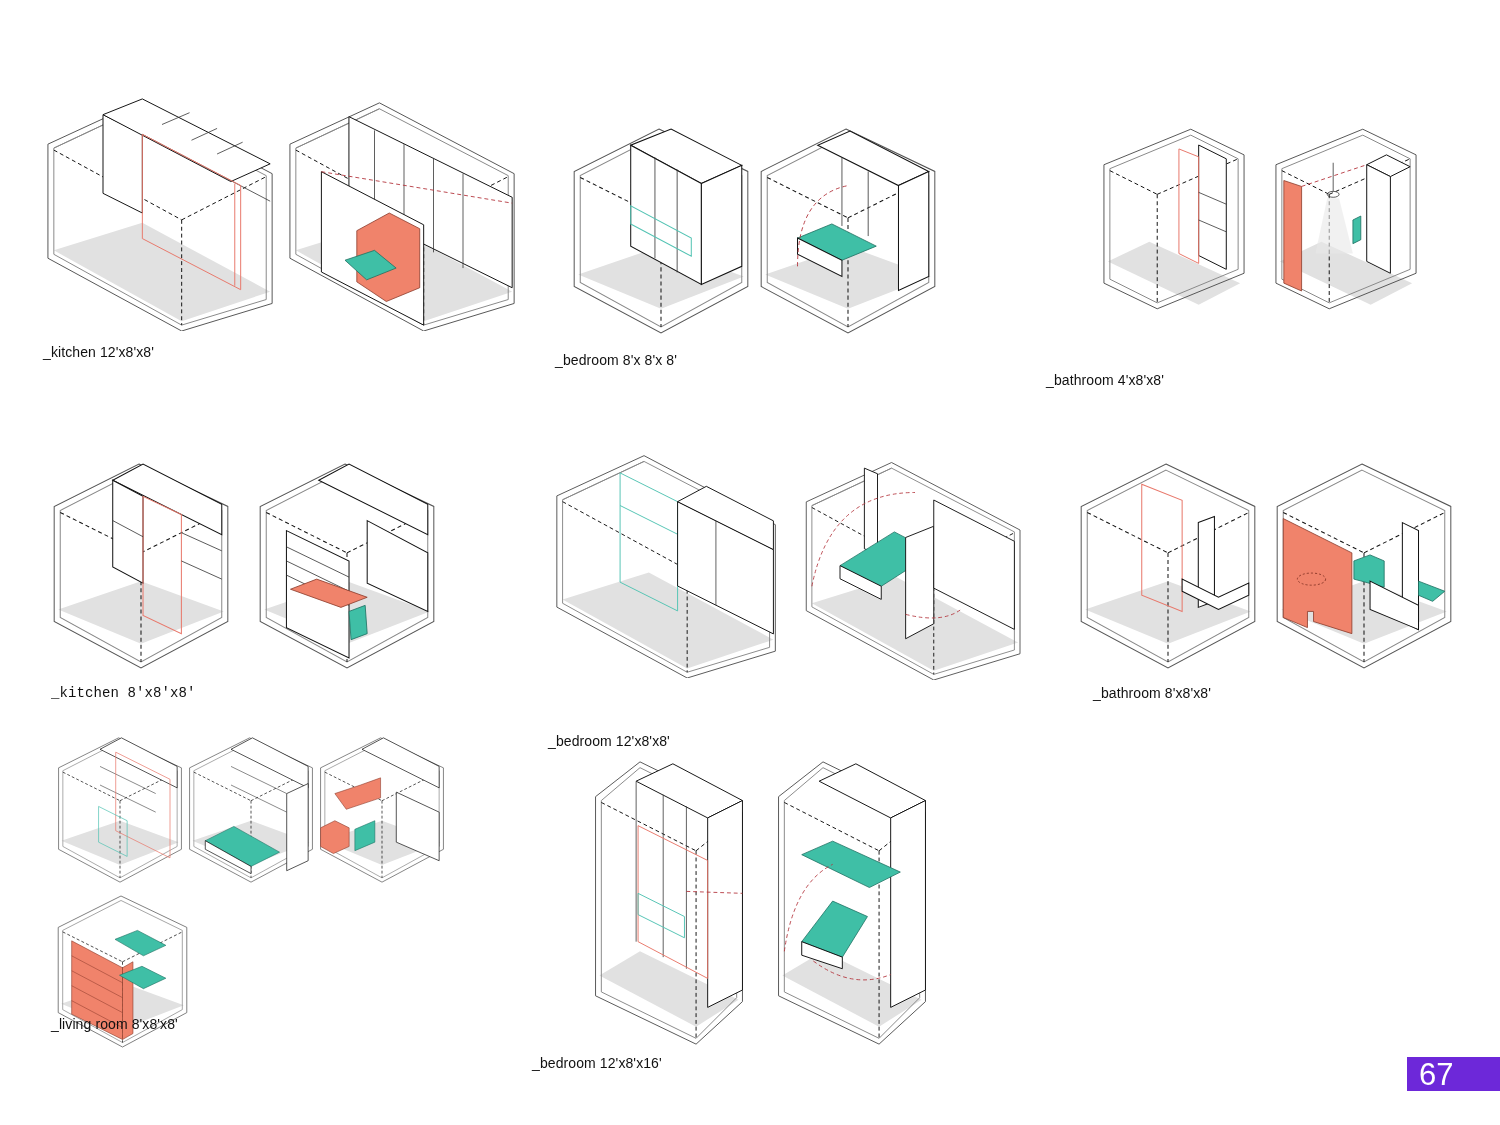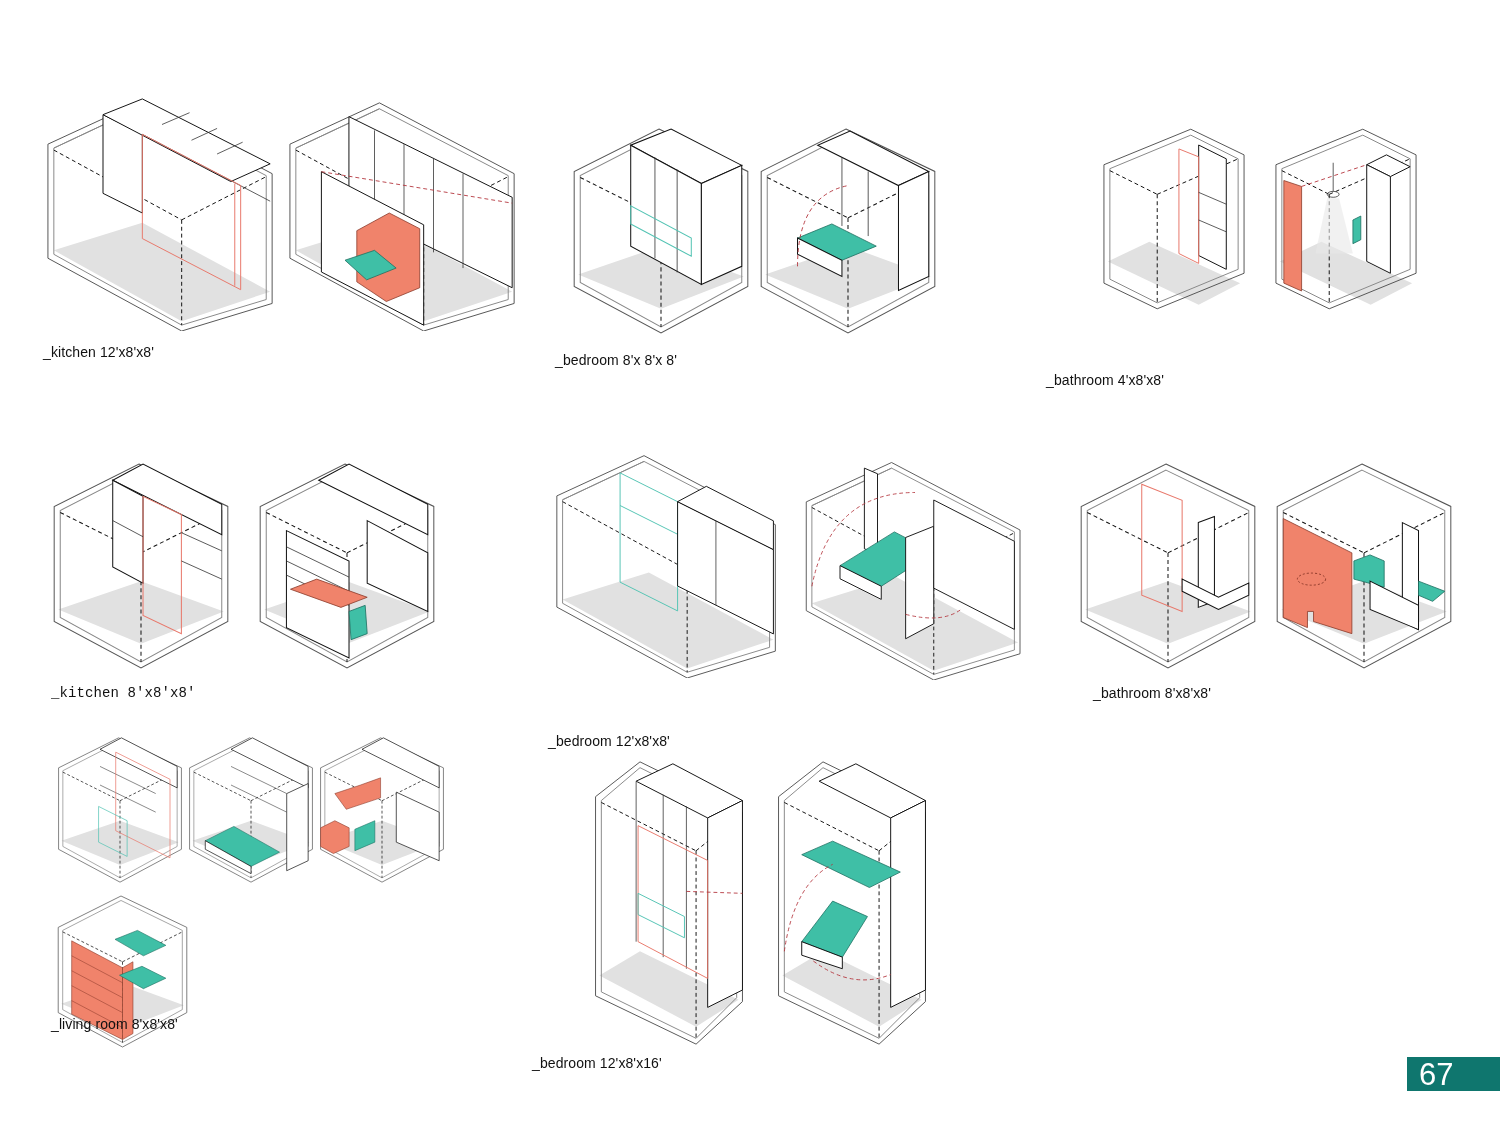--- a/index.html
+++ b/index.html
@@ -2,21 +2,21 @@
 <html><head>
 <meta charset="utf-8">
 <style>
   html, body { margin:0; padding:0; background:#ffffff; }
   body { width:1500px; height:1125px; position:relative; overflow:hidden;
          font-family:"Liberation Sans", sans-serif; color:#111; }
   .fig { position:absolute; }
   .fig svg { display:block; overflow:visible; }
   .caption { position:absolute; font-size:14px; letter-spacing:0.1px; white-space:nowrap; }
   .page-num { position:absolute; left:1407px; top:1057px; width:93px; height:34px;
-              background:#0f766e; color:#fff; font-size:31px; line-height:36px;
+              background:#6d28d9; color:#fff; font-size:31px; line-height:36px;
               padding-left:12px; box-sizing:border-box; }
   .wall { fill:none; stroke:#555; stroke-width:1; }
   .wall2 { fill:none; stroke:#888; stroke-width:1; }
   .floor { fill:#e1e1e1; stroke:none; }
   .dash { fill:none; stroke:#111; stroke-width:1; stroke-dasharray:4 3; }
   .rdash { fill:none; stroke:#b3333b; stroke-width:0.9; stroke-dasharray:4 3; }
   .cab { fill:#fff; stroke:#111; stroke-width:1; }
   .cabl { fill:none; stroke:#333; stroke-width:0.8; }
   .redl { fill:none; stroke:#e8776a; stroke-width:1; }
   .tealfill { fill:#3fbfa6; stroke:#1d6f60; stroke-width:0.8; }

